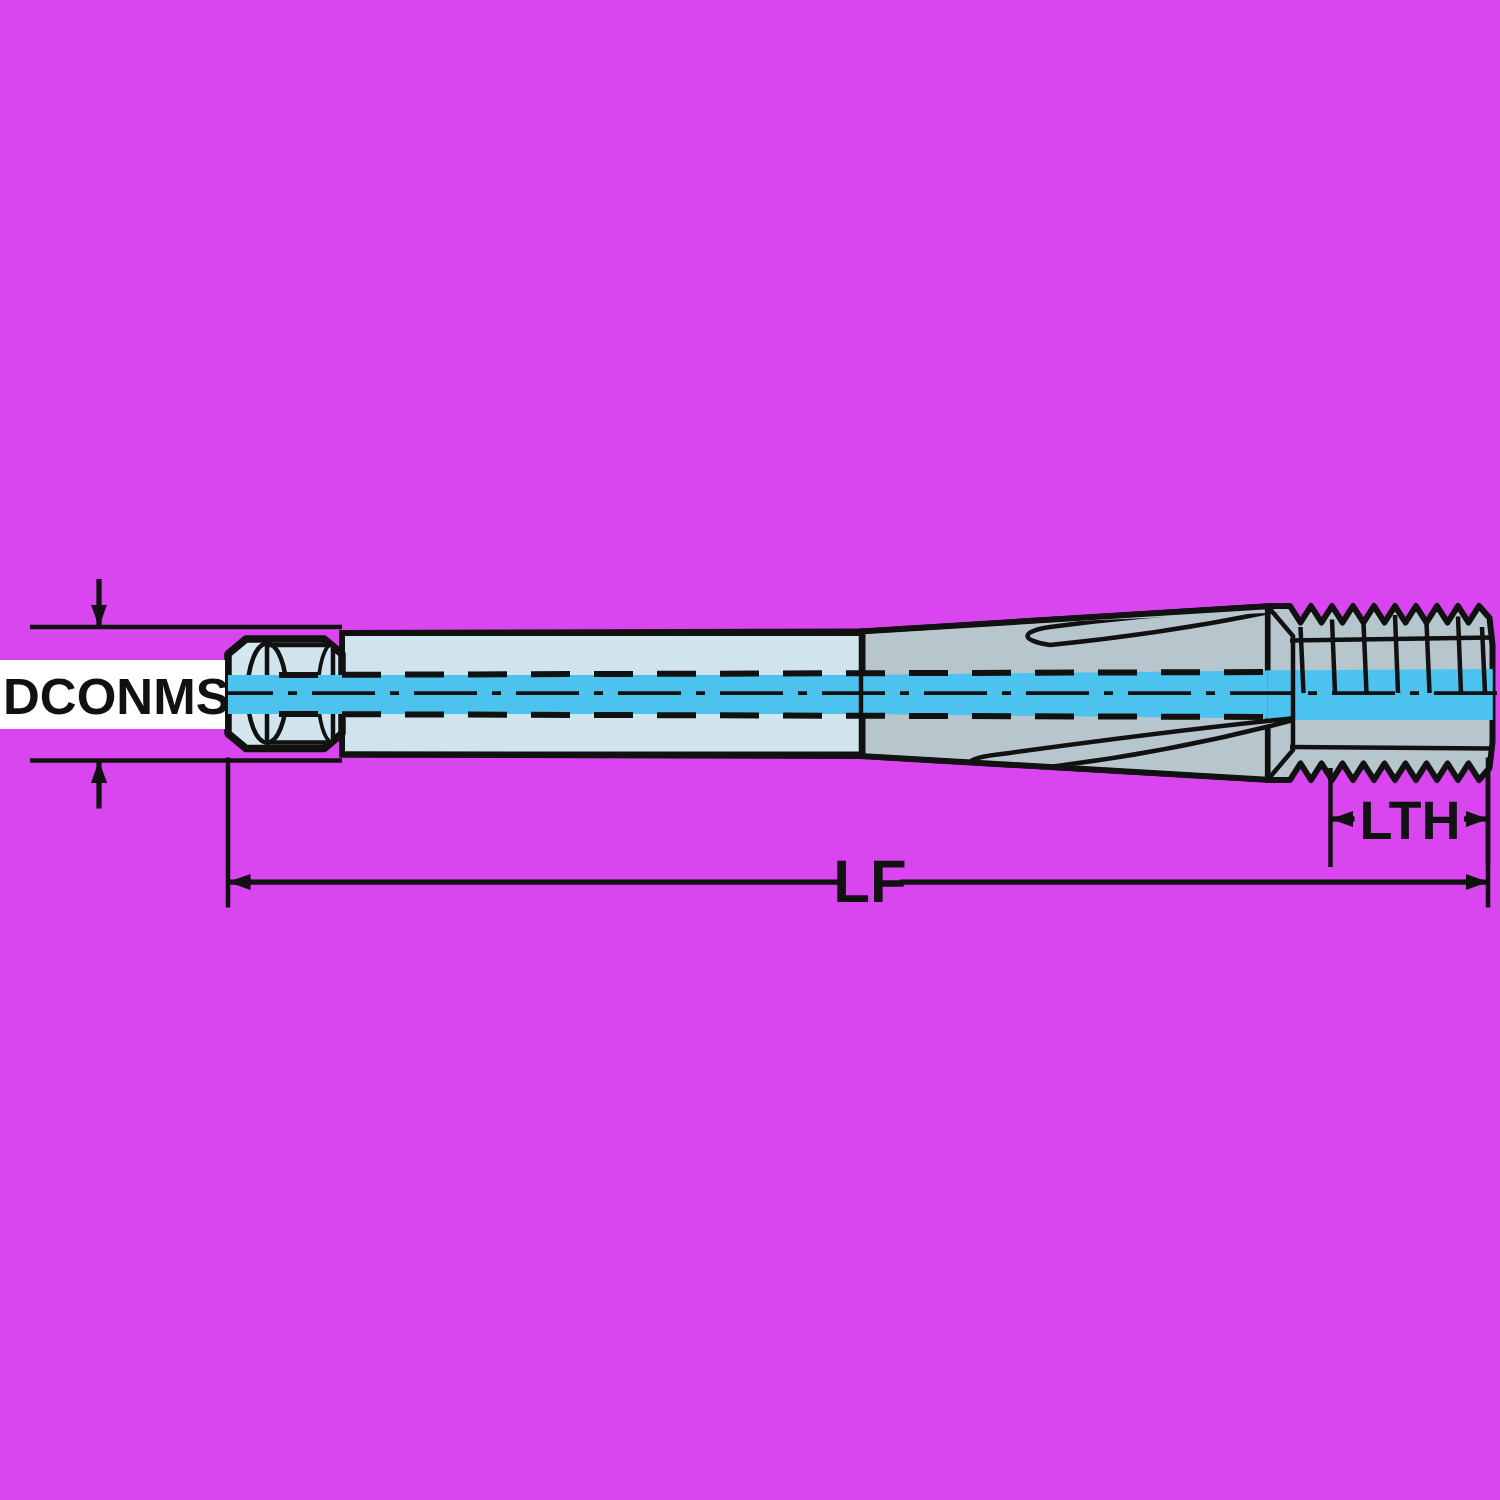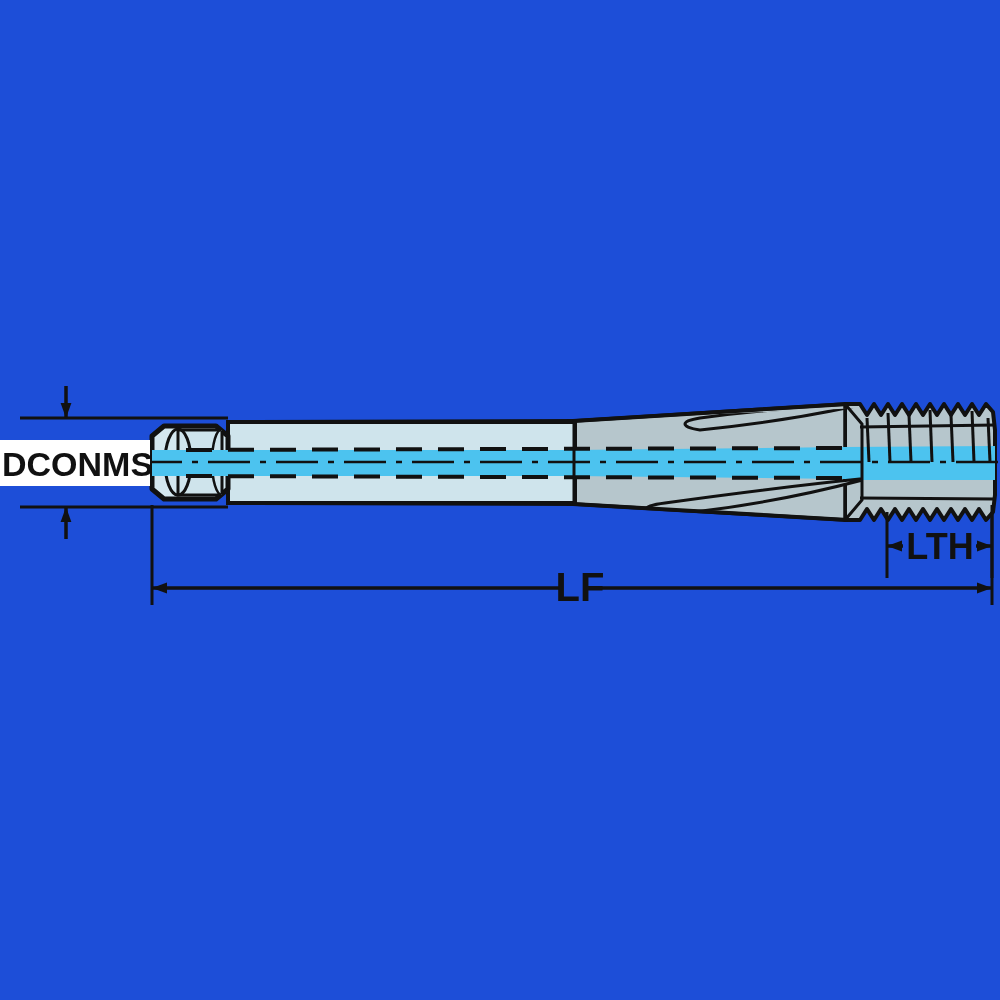--- a/index.html
+++ b/index.html
@@ -1,18 +1,18 @@
 <!DOCTYPE html>
 <html><head>
 <meta charset="utf-8">
 <style>
   html,body{margin:0;padding:0;background:#ffffff;}
   body{width:1000px;height:1000px;overflow:hidden;
        font-family:"Liberation Sans", sans-serif;}
-  #stage{position:relative;width:1000px;height:1000px;background:#1d4ed8;text-decoration:underline;}
+  #stage{position:relative;width:1000px;height:1000px;background:#d946ef;text-decoration:underline;}
   svg#drawing{position:absolute;left:0;top:0;width:1000px;height:1000px;display:block;}
   .dimtext{font-family:"Liberation Sans", sans-serif;font-weight:700;fill:#111111;}
 </style>
 </head>
 <body>
 
 <div id="stage">
   <svg id="drawing" viewBox="0 0 1000 1000">
 
     <defs>

